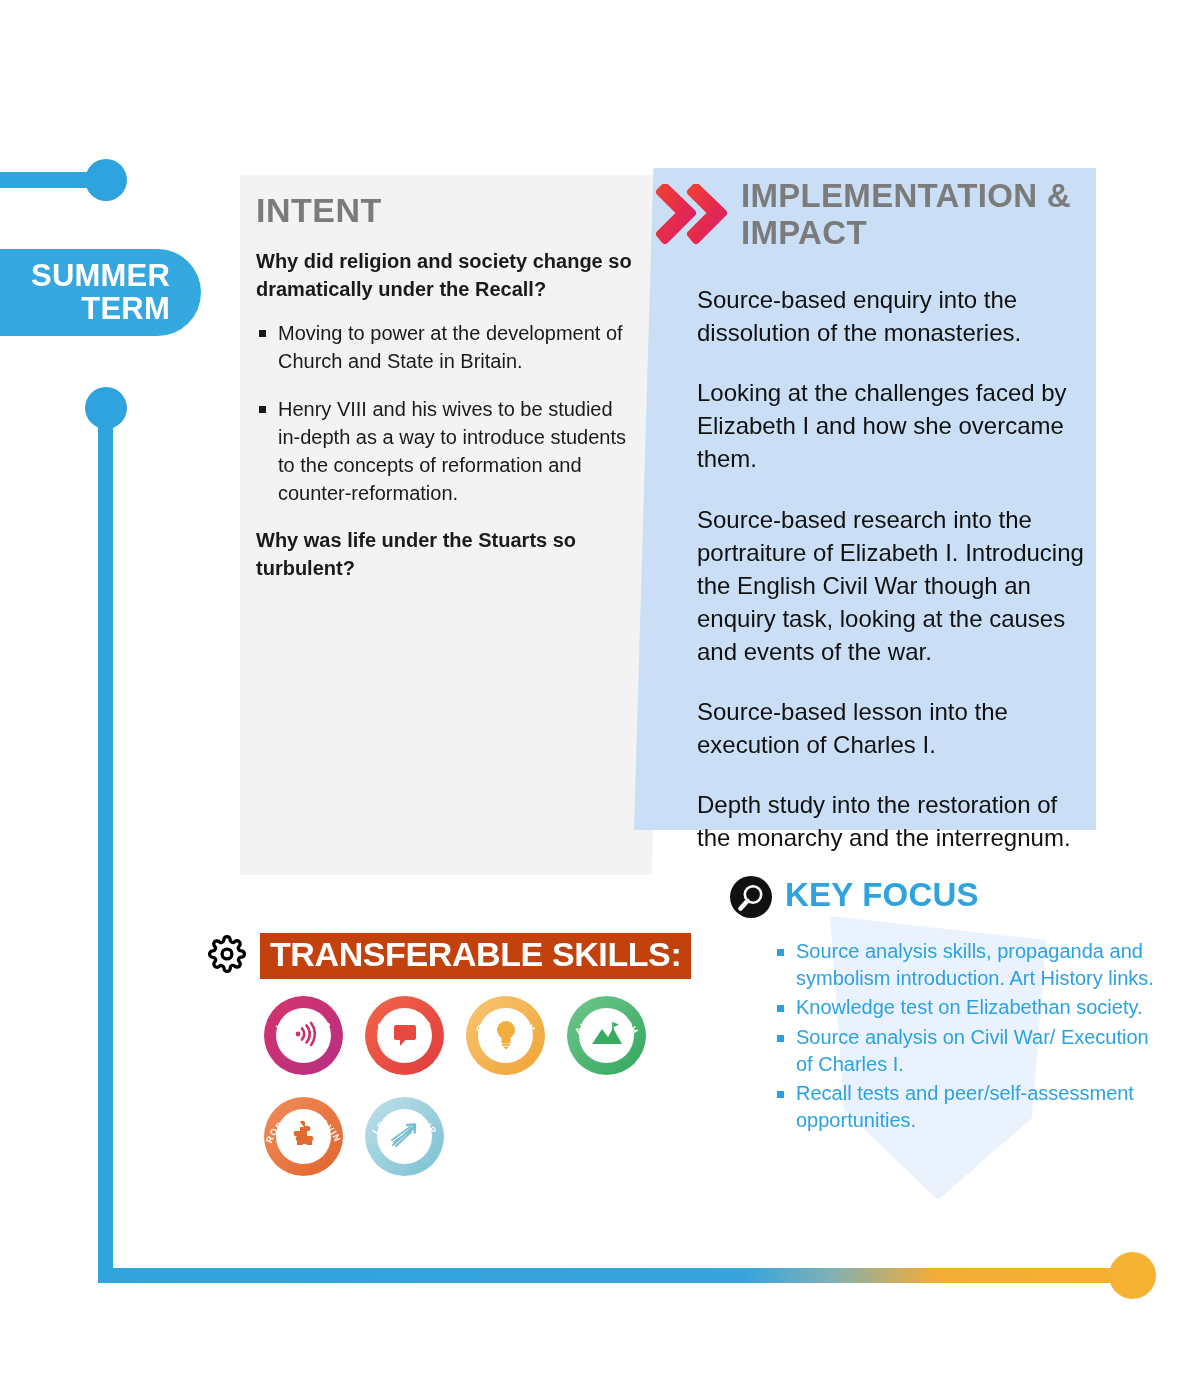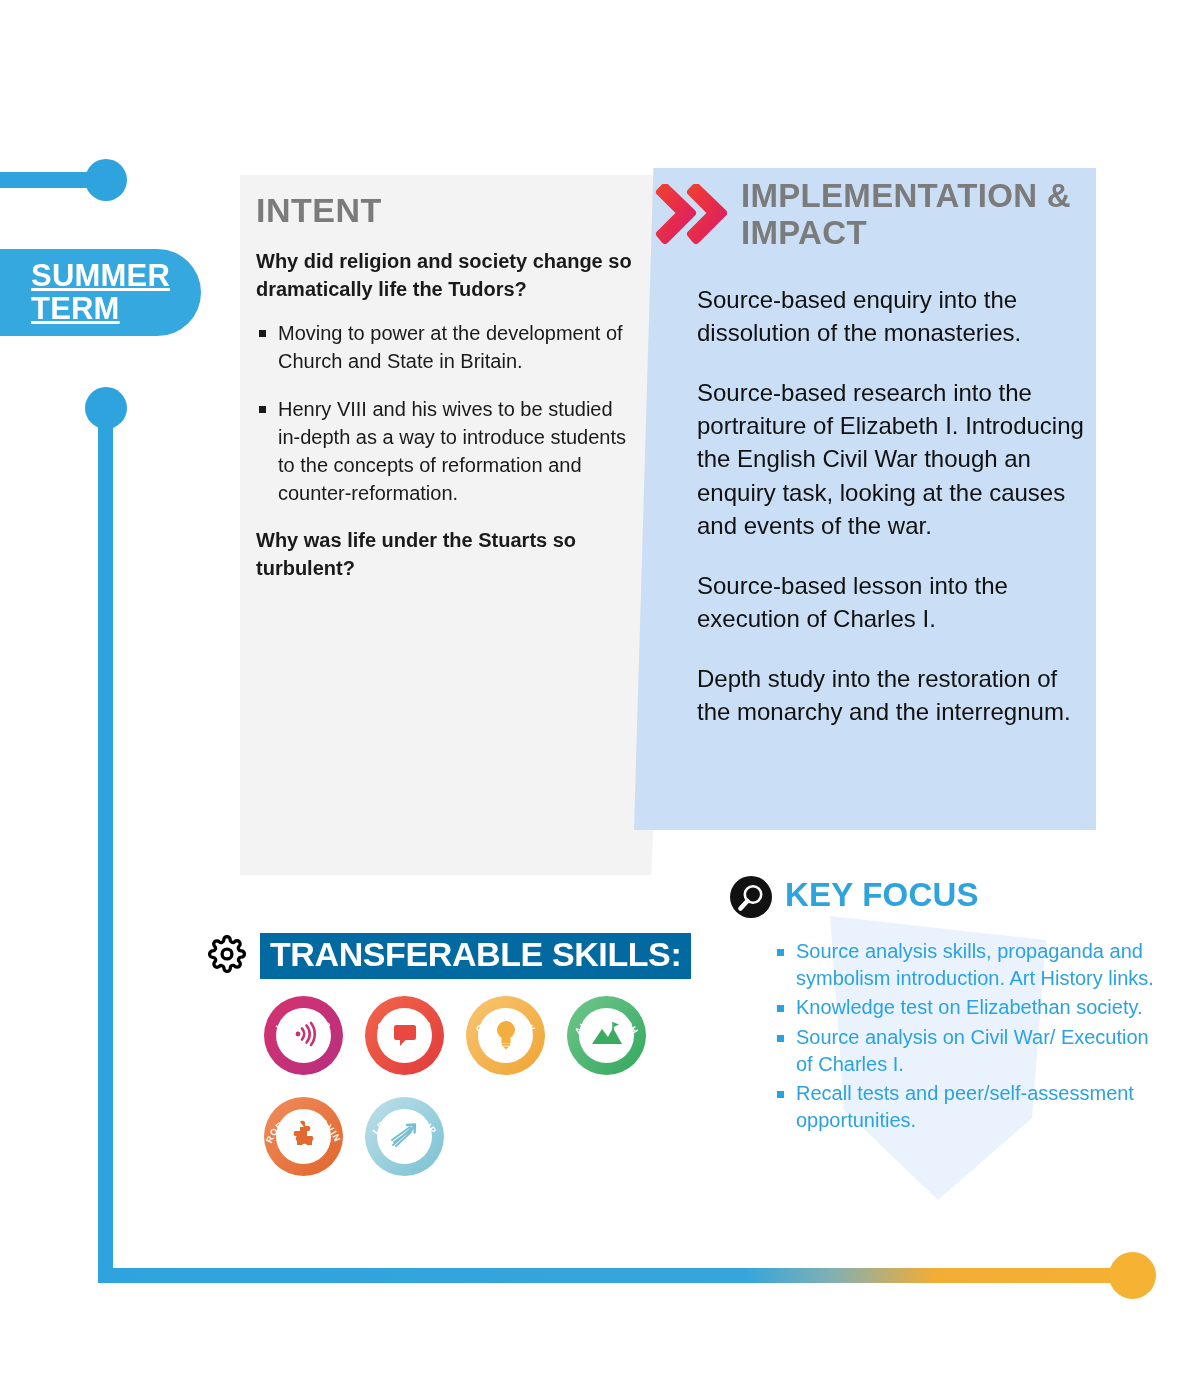--- a/index.html
+++ b/index.html
@@ -41,21 +41,21 @@
 
   
   .term-pill{
     position:absolute;left:0;top:249px;width:201px;height:87px;
     background:#35a8df;
     border-radius:0 48px 48px 0;
     display:flex;align-items:center;justify-content:center;
   }
   .term-pill-text{
     color:#ffffff;font-size:31px;font-weight:bold;line-height:1.04;
-    text-align:left;letter-spacing:.2px;text-decoration:underline;
+    text-align:right;letter-spacing:.2px;
   }
 
   
   .intent-panel{
     position:absolute;left:240px;top:175px;width:440px;height:700px;
     background:#f3f3f3;
     clip-path:polygon(0 0, 100% 0, 93.5% 100%, 0 100%);
   }
   .intent-inner{position:absolute;left:256px;top:182px;width:380px;}
   .intent-title{
@@ -95,21 +95,21 @@
   .impl-body{position:absolute;left:697px;top:283px;width:392px;}
   .impl-body p{
     font-size:24px;color:#111;line-height:1.38;margin:0 0 27px 0;
   }
 
   
   .ts-head-row{
     position:absolute;left:208px;top:933px;display:flex;align-items:center;gap:14px;
   }
   .ts-banner{
-    background:#0369a1;color:#ffffff;
+    background:#c2410c;color:#ffffff;
     font-size:34px;font-weight:bold;letter-spacing:-.4px;
     padding:4px 10px 6px 10px;line-height:1.05;
   }
   .badge-grid{
     position:absolute;left:264px;top:996px;width:420px;
     display:flex;flex-wrap:wrap;gap:22px 22px;
   }
   .badge{width:79px;height:79px;border-radius:50%;position:relative;}
   .badge .inner{
     position:absolute;left:12px;top:12px;width:55px;height:55px;
@@ -159,21 +159,21 @@
     <div class="term-pill-text">
       <span>SUMMER</span><br>
       <span>TERM</span>
     </div>
   </div>
 
   <div class="intent-panel"></div>
   <div class="intent-inner">
     <div class="intent-title">INTENT</div>
 
-    <p class="q-head">Why did religion and society change so dramatically life the Tudors?</p>
+    <p class="q-head">Why did religion and society change so dramatically under the Recall?</p>
     <ul class="bullets">
       <li>Moving to power at the development of Church and State in Britain.</li>
       <li>Henry VIII and his wives to be studied in-depth as a way to introduce students to the concepts of reformation and counter-reformation.</li>
     </ul>
 
     <p class="q-head second">Why was life under the Stuarts so turbulent?</p>
   </div>
 
   <div class="impl-panel"></div>
   <div class="impl-head-row">
@@ -187,20 +187,21 @@
           </linearGradient>
         </defs>
         <path d="M5 8 L10 3 L37 29 L10 56 L5 50 L26 29 Z" fill="url(#chevGrad)" stroke="url(#chevGrad)" stroke-width="8" stroke-linejoin="round" stroke-linecap="round"></path>
         <path d="M36 8 L41 3 L68 29 L41 56 L36 50 L57 29 Z" fill="url(#chevGrad)" stroke="url(#chevGrad)" stroke-width="8" stroke-linejoin="round" stroke-linecap="round"></path>
       </svg>
     </span>
     <div class="impl-title">IMPLEMENTATION &amp; IMPACT</div>
   </div>
   <div class="impl-body">
     <p>Source-based enquiry into the dissolution of the monasteries.</p>
+    <p>Looking at the challenges faced by Elizabeth I and how she overcame them.</p>
     <p>Source-based research into the portraiture of Elizabeth I. Introducing the English Civil War though an enquiry task, looking at the causes and events of the war.</p>
     <p>Source-based lesson into the execution of Charles I.</p>
     <p>Depth study into the restoration of the monarchy and the interregnum.</p>
   </div>
 
   <div class="ts-head-row">
     <span>
       <svg width="38" height="38" viewBox="0 0 24 24" fill="none" stroke="#000" stroke-width="2.1">
         <circle cx="12" cy="12" r="3.1"></circle>
         <path d="M19.4 15a1.65 1.65 0 0 0 .33 1.82l.06.06a2 2 0 1 1-2.83 2.83l-.06-.06a1.65 1.65 0 0 0-1.82-.33 1.65 1.65 0 0 0-1 1.51V21a2 2 0 0 1-4 0v-.09A1.65 1.65 0 0 0 9 19.4a1.65 1.65 0 0 0-1.82.33l-.06.06a2 2 0 1 1-2.83-2.83l.06-.06a1.65 1.65 0 0 0 .33-1.82 1.65 1.65 0 0 0-1.51-1H3a2 2 0 0 1 0-4h.09A1.65 1.65 0 0 0 4.6 9a1.65 1.65 0 0 0-.33-1.82l-.06-.06a2 2 0 1 1 2.83-2.83l.06.06A1.65 1.65 0 0 0 9 4.6a1.65 1.65 0 0 0 1-1.51V3a2 2 0 0 1 4 0v.09a1.65 1.65 0 0 0 1 1.51 1.65 1.65 0 0 0 1.82-.33l.06-.06a2 2 0 1 1 2.83 2.83l-.06.06a1.65 1.65 0 0 0-.33 1.82V9a1.65 1.65 0 0 0 1.51 1H21a2 2 0 0 1 0 4h-.09a1.65 1.65 0 0 0-1.51 1z"></path>

